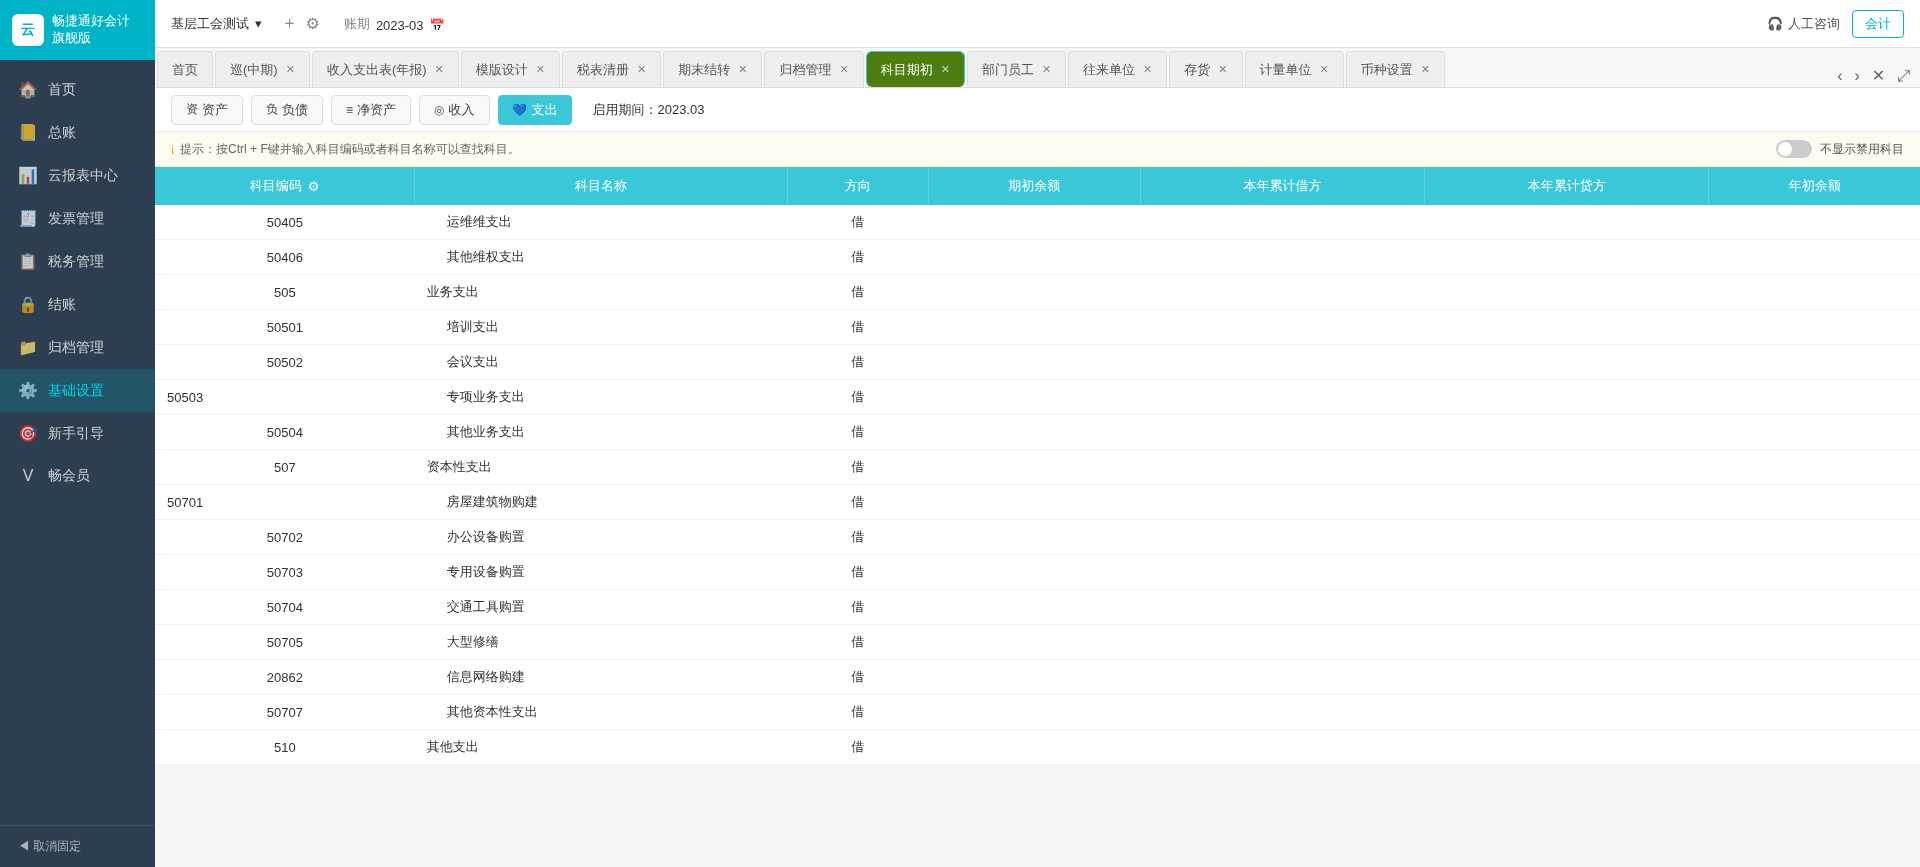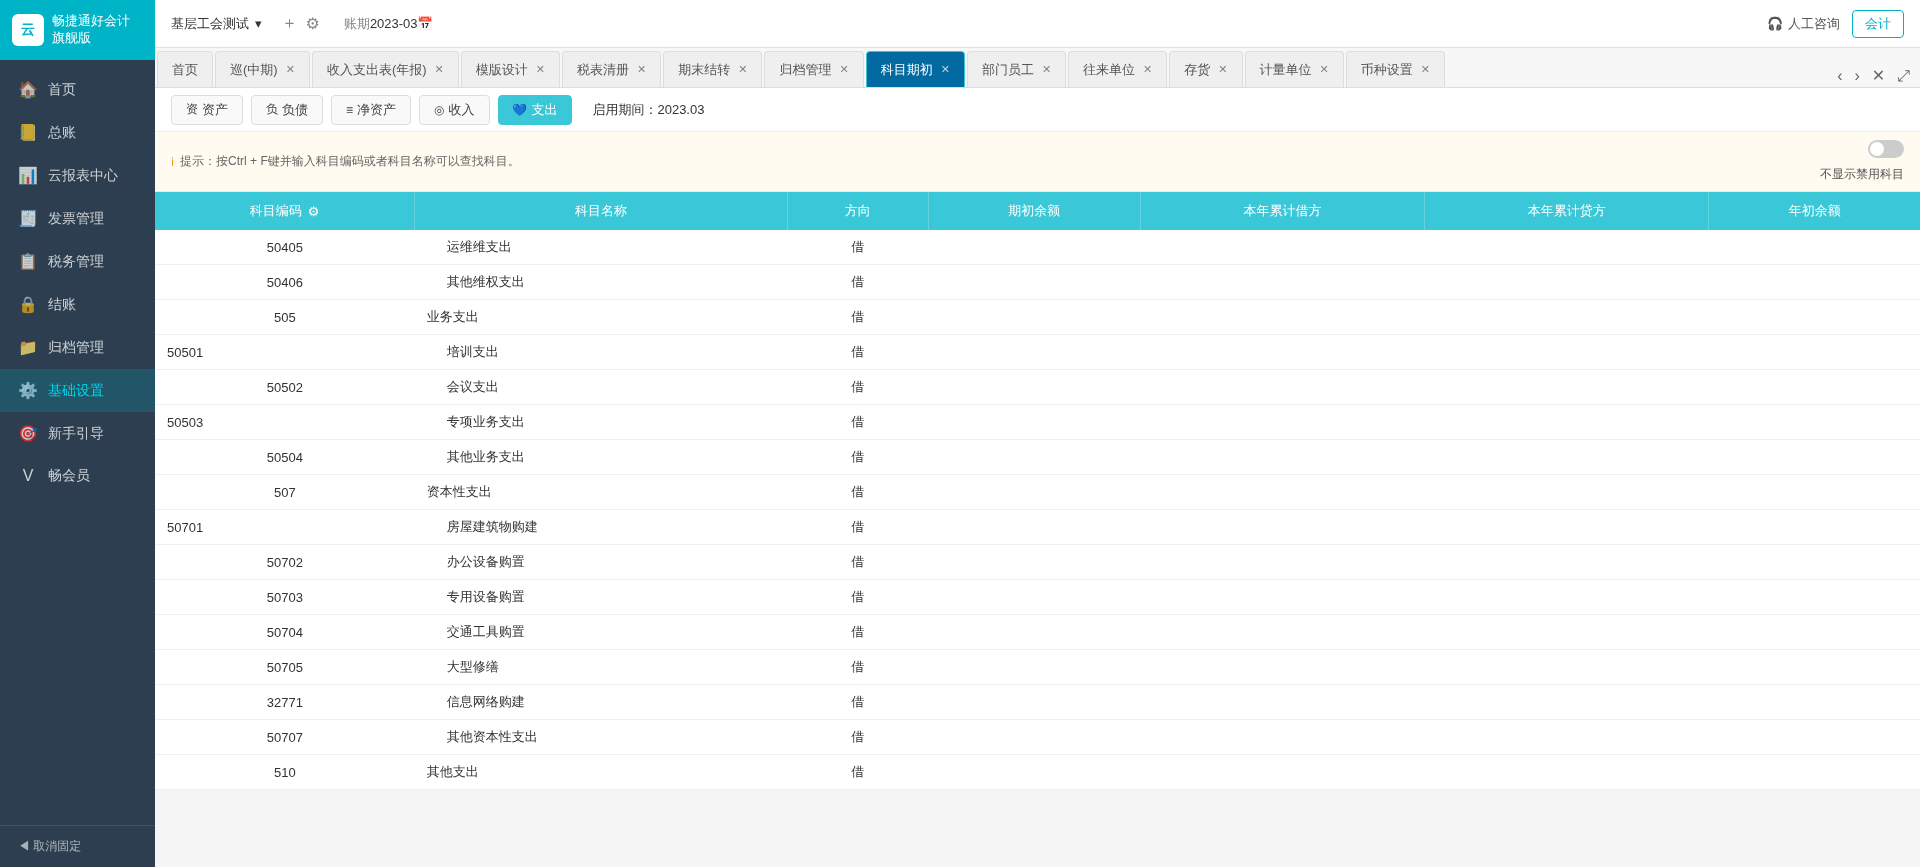--- a/index.html
+++ b/index.html
@@ -34,42 +34,42 @@
     #main { flex: 1; display: flex; flex-direction: column; height: 867px; overflow: hidden; }
 
     
     #topbar {
       height: 48px; background: #fff; border-bottom: 1px solid #e0e0e0;
       display: flex; align-items: center; padding: 0 16px; gap: 12px; flex-shrink: 0;
     }
     .topbar-project { display: flex; align-items: center; gap: 6px; font-size: 13px; color: #333; }
     .topbar-project .name { font-weight: 500; }
     .topbar-icons { display: flex; align-items: center; gap: 8px; margin-left: 8px; }
-    .topbar-period { display: flex; align-items: center; gap: 0; font-size: 13px; color: #333; margin-left: 12px; }
+    .topbar-period { display: flex; align-items: flex-end; gap: 6px; font-size: 13px; color: #333; margin-left: 12px; }
     .topbar-period .label { color: #888; }
     .topbar-right { margin-left: auto; display: flex; align-items: center; gap: 12px; }
     .btn-customer-service {
       display: flex; align-items: center; gap: 4px; font-size: 13px; color: #555; cursor: pointer;
     }
     .btn-accountant {
       border: 1px solid #00b4c8; color: #00b4c8; padding: 4px 12px;
       border-radius: 4px; font-size: 13px; cursor: pointer; background: #fff;
     }
 
     
     #tabs {
       height: 40px; background: #f7f7f7; border-bottom: 1px solid #ddd;
       display: flex; align-items: flex-end; padding: 0 0 0 0; overflow-x: auto; flex-shrink: 0;
     }
     .tab {
       height: 36px; padding: 0 14px; display: flex; align-items: center; gap: 6px;
       font-size: 13px; color: #555; cursor: pointer; border: 1px solid #ddd; border-bottom: none;
       background: #efefef; margin-left: 2px; border-radius: 4px 4px 0 0; white-space: nowrap; flex-shrink: 0;
     }
-    .tab.active { background: #0369a1; color: #fff; border-color: #3ac8d8; }
+    .tab.active { background: #4d7c0f; color: #fff; border-color: #3ac8d8; border-radius: 6px; }
     .tab .close { color: inherit; opacity: 0.7; font-size: 11px; margin-left: 2px; }
     .tab-nav-btns { display: flex; align-items: center; margin-left: auto; padding: 0 6px; gap: 4px; }
     .tab-nav-btn { background: none; border: none; cursor: pointer; font-size: 16px; color: #666; padding: 2px 4px; }
 
     
     #subtabs {
       height: 44px; background: #fff; border-bottom: 1px solid #eee;
       display: flex; align-items: center; padding: 0 16px; gap: 8px; flex-shrink: 0;
     }
     .subtab {
@@ -98,21 +98,21 @@
       cursor: pointer; padding: 4px 10px;
     }
 
     
     #tip-bar {
       background: #fffbf0; border-bottom: 1px solid #ffeaa7; padding: 8px 16px;
       display: flex; align-items: center; justify-content: space-between; flex-shrink: 0;
     }
     .tip-text { font-size: 12px; color: #666; display: flex; align-items: center; gap: 6px; }
     .tip-icon { color: #f39c12; }
-    .toggle-area { display: flex; align-items: flex-end; gap: 8px; font-size: 12px; color: #555; flex-direction: column; }
+    .toggle-area { display: flex; align-items: center; gap: 8px; font-size: 12px; color: #555; }
     .toggle { width: 36px; height: 18px; background: #ccc; border-radius: 9px; position: relative; cursor: pointer; }
     .toggle-knob { width: 14px; height: 14px; background: #fff; border-radius: 50%; position: absolute; top: 2px; left: 2px; transition: left 0.2s; }
 
     
     #table-wrapper { flex: 1; overflow-y: auto; overflow-x: hidden; }
     table { width: 100%; border-collapse: collapse; font-size: 13px; }
     thead tr { background: #3ac8d8; color: #fff; }
     thead th {
       padding: 10px 12px; font-weight: 500; text-align: center;
       border-right: 1px solid rgba(255,255,255,0.2);
@@ -358,21 +358,21 @@
           <tr class="parent-row">
     <td style="text-align:center;">505</td>
     <td class="name-col" style="padding-left:12px;font-weight:500;">业务支出</td>
     <td>借</td>
     <td></td>
     <td></td>
     <td></td>
     <td></td>
   </tr>
           <tr>
-    <td style="text-align:left;margin-left:17px;">50501</td>
+    <td style="text-align:center;margin-left:17px;">50501</td>
     <td class="name-col" style="padding-left:32px;">培训支出</td>
     <td>借</td>
     <td></td>
     <td></td>
     <td></td>
     <td></td>
   </tr>
           <tr>
     <td style="text-align:center;">50502</td>
     <td class="name-col" style="padding-left:32px;">会议支出</td>
@@ -448,21 +448,21 @@
           <tr>
     <td style="text-align:center;">50705</td>
     <td class="name-col" style="padding-left:32px;">大型修缮</td>
     <td>借</td>
     <td></td>
     <td></td>
     <td></td>
     <td></td>
   </tr>
           <tr>
-    <td style="text-align:center;">32771</td>
+    <td style="text-align:center;">20862</td>
     <td class="name-col" style="padding-left:32px;">信息网络购建</td>
     <td>借</td>
     <td></td>
     <td></td>
     <td></td>
     <td></td>
   </tr>
           <tr>
     <td style="text-align:center;">50707</td>
     <td class="name-col" style="padding-left:32px;">其他资本性支出</td>

